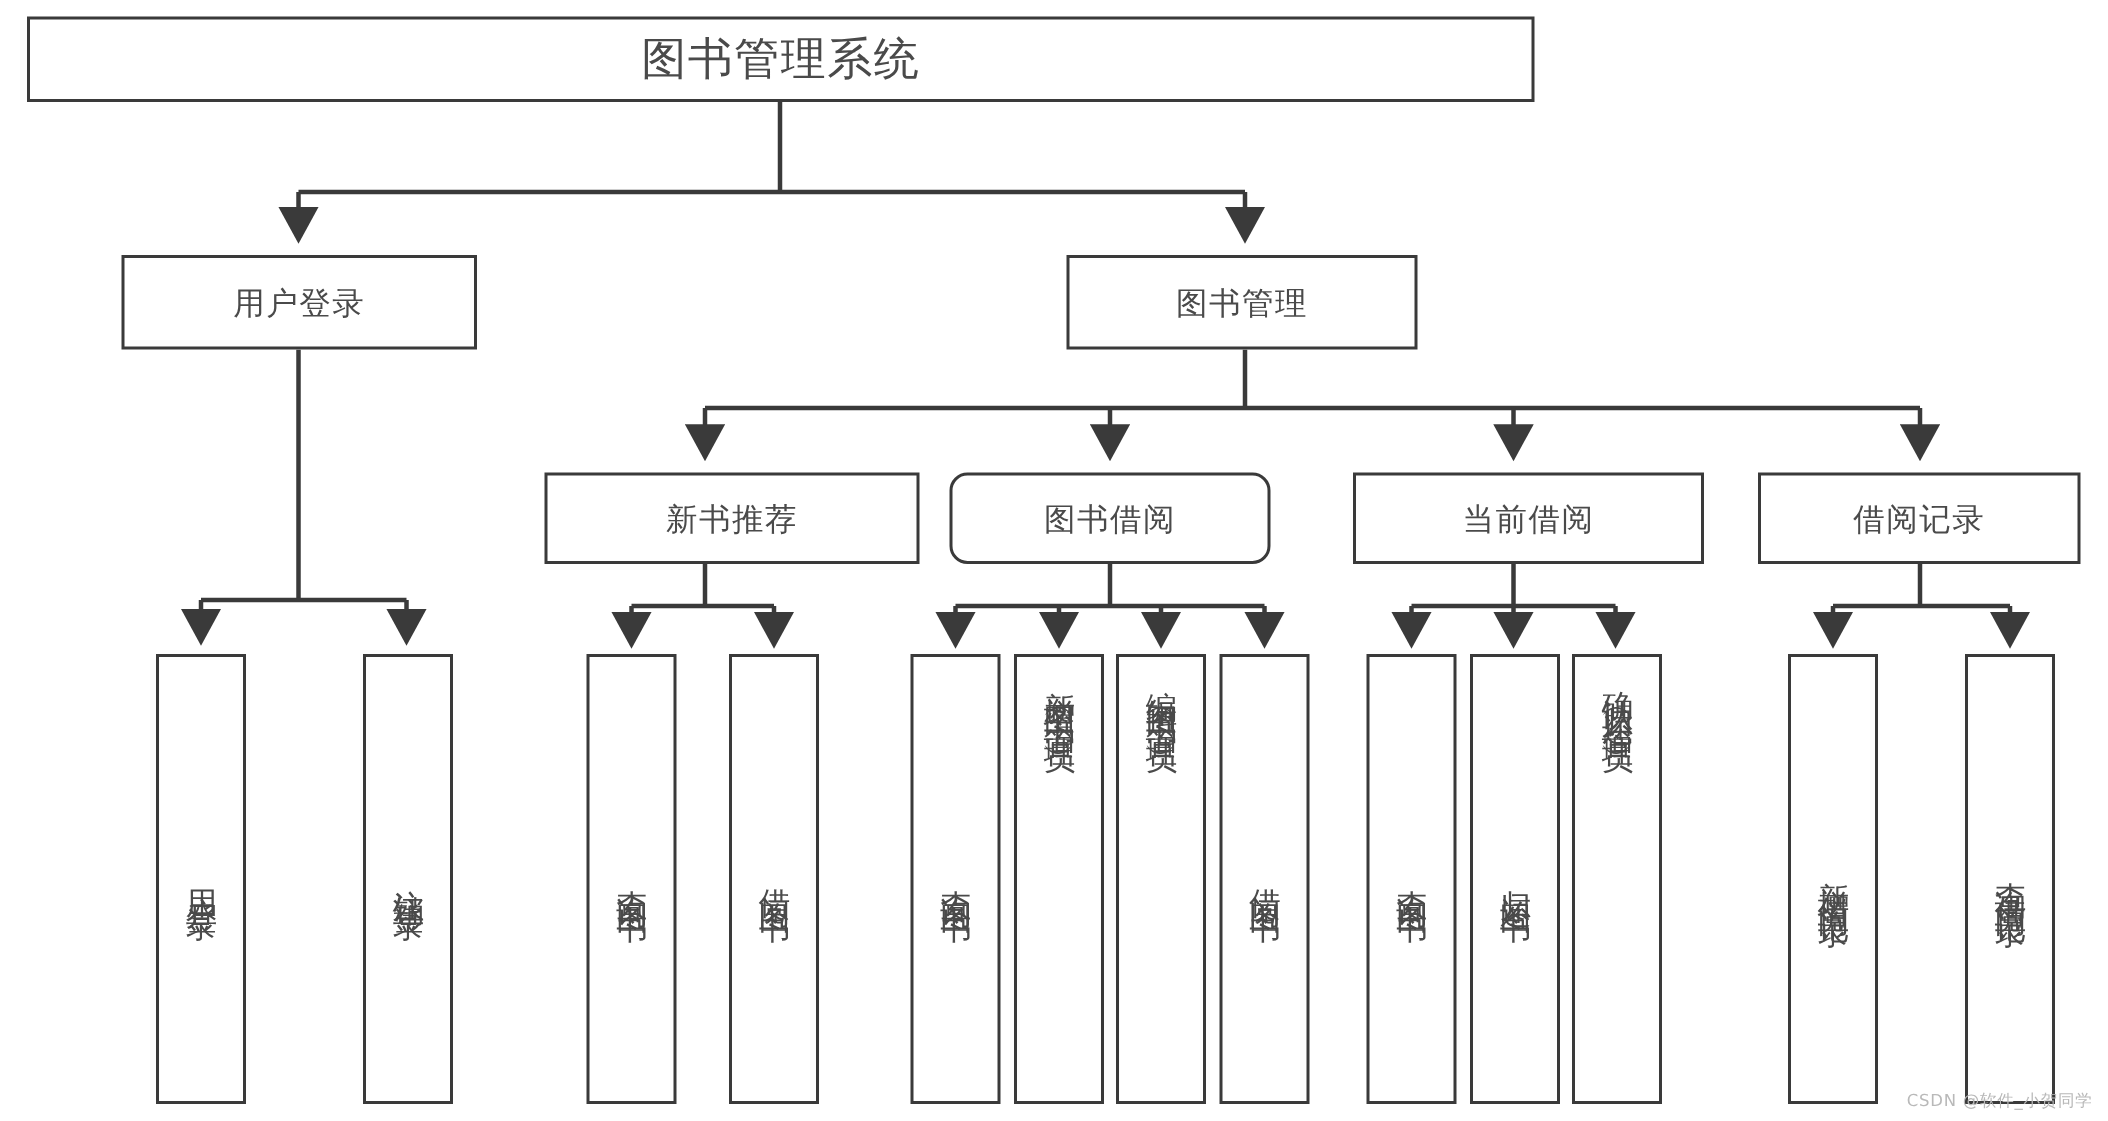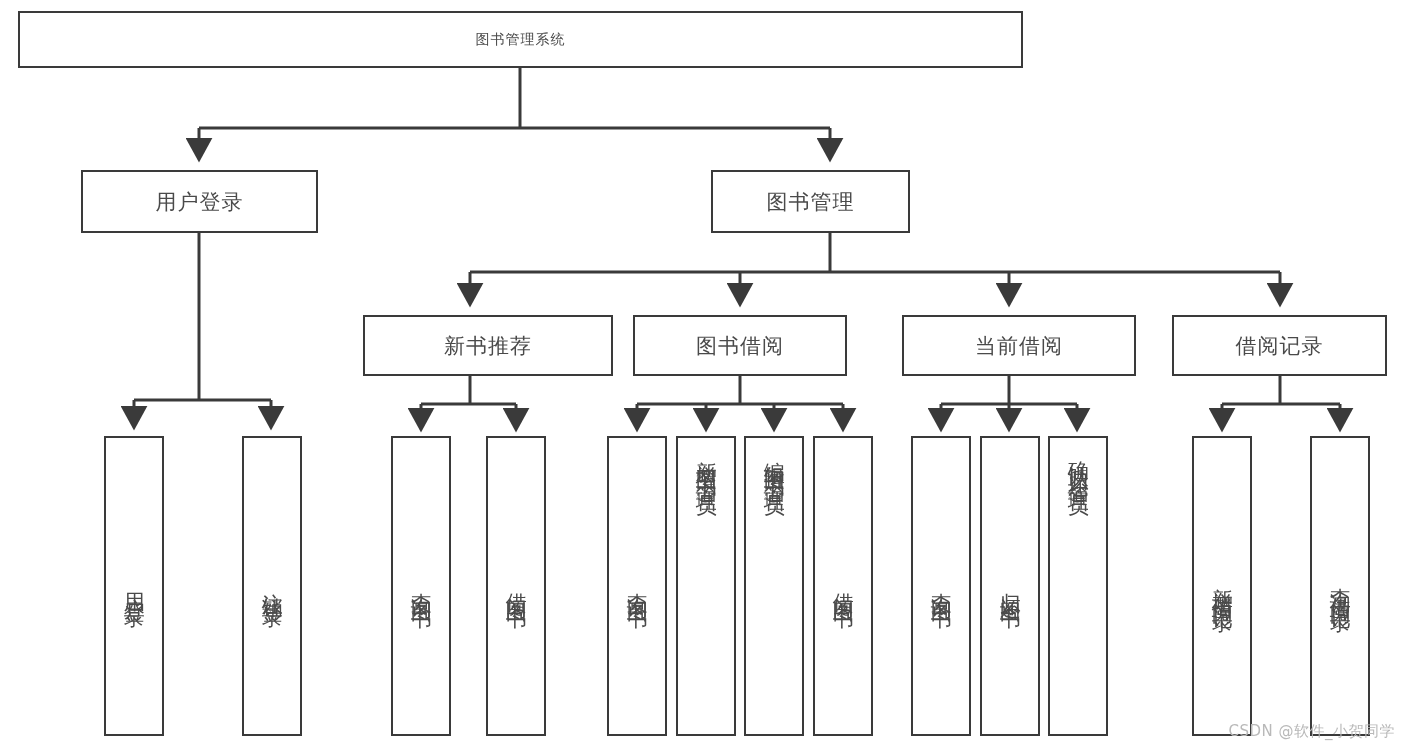--- a/index.html
+++ b/index.html
@@ -15,21 +15,21 @@
     box-sizing:border-box;
     background:#ffffff;
     border:2.5px solid #3a3a3a;
     display:flex;
     align-items:center;
     justify-content:center;
     color:#4a4a4a;
     letter-spacing:1px;
   }
   .node.h{ font-size:21px; }
-  .node.root{ font-size:14px; }
+  .node.root{ font-size:30px; }
 
   
   .leaf{
     position:absolute;
     box-sizing:border-box;
     background:#ffffff;
     border:2.5px solid #3a3a3a;
     display:flex;
     align-items:flex-start;
     justify-content:center;
@@ -44,21 +44,21 @@
     letter-spacing:5px;
     white-space:nowrap;
     padding-top:6px;
   }
   .leaf.centered{ align-items:center; }
   .leaf.centered .vtext{ padding-top:0; }
 
   .watermark{
     position:absolute;
     right:10px;bottom:6px;
-    font-size:15px;
+    font-size:11px;
     color:#b9b9b9;
     letter-spacing:0.5px;
     white-space:nowrap;
   }
 </style>
 </head>
 <body>
 
 <div id="stage">
 
@@ -113,29 +113,29 @@
   </svg>
 
   <div class="node root" style="left:18px;top:11px;width:1005px;height:57px;">
     <span>图书管理系统</span>
   </div>
 
   <div class="node h" style="left:81px;top:170px;width:237px;height:63px;">
     <span>用户登录</span>
   </div>
 
-  <div class="node h" style="left:711px;top:170px;width:199px;height:63px;">
+  <div class="node h" style="left:711px;top:170px;width:234px;height:63px;">
     <span>图书管理</span>
   </div>
 
   <div class="node h" style="left:363px;top:315px;width:250px;height:61px;">
     <span>新书推荐</span>
   </div>
 
-  <div class="node h" style="left:633px;top:315px;width:214px;height:61px;">
+  <div class="node h" style="left:633px;top:315px;width:214px;height:61px;border-radius:12px;">
     <span>图书借阅</span>
   </div>
 
   <div class="node h" style="left:902px;top:315px;width:234px;height:61px;">
     <span>当前借阅</span>
   </div>
 
   <div class="node h" style="left:1172px;top:315px;width:215px;height:61px;">
     <span>借阅记录</span>
   </div>

